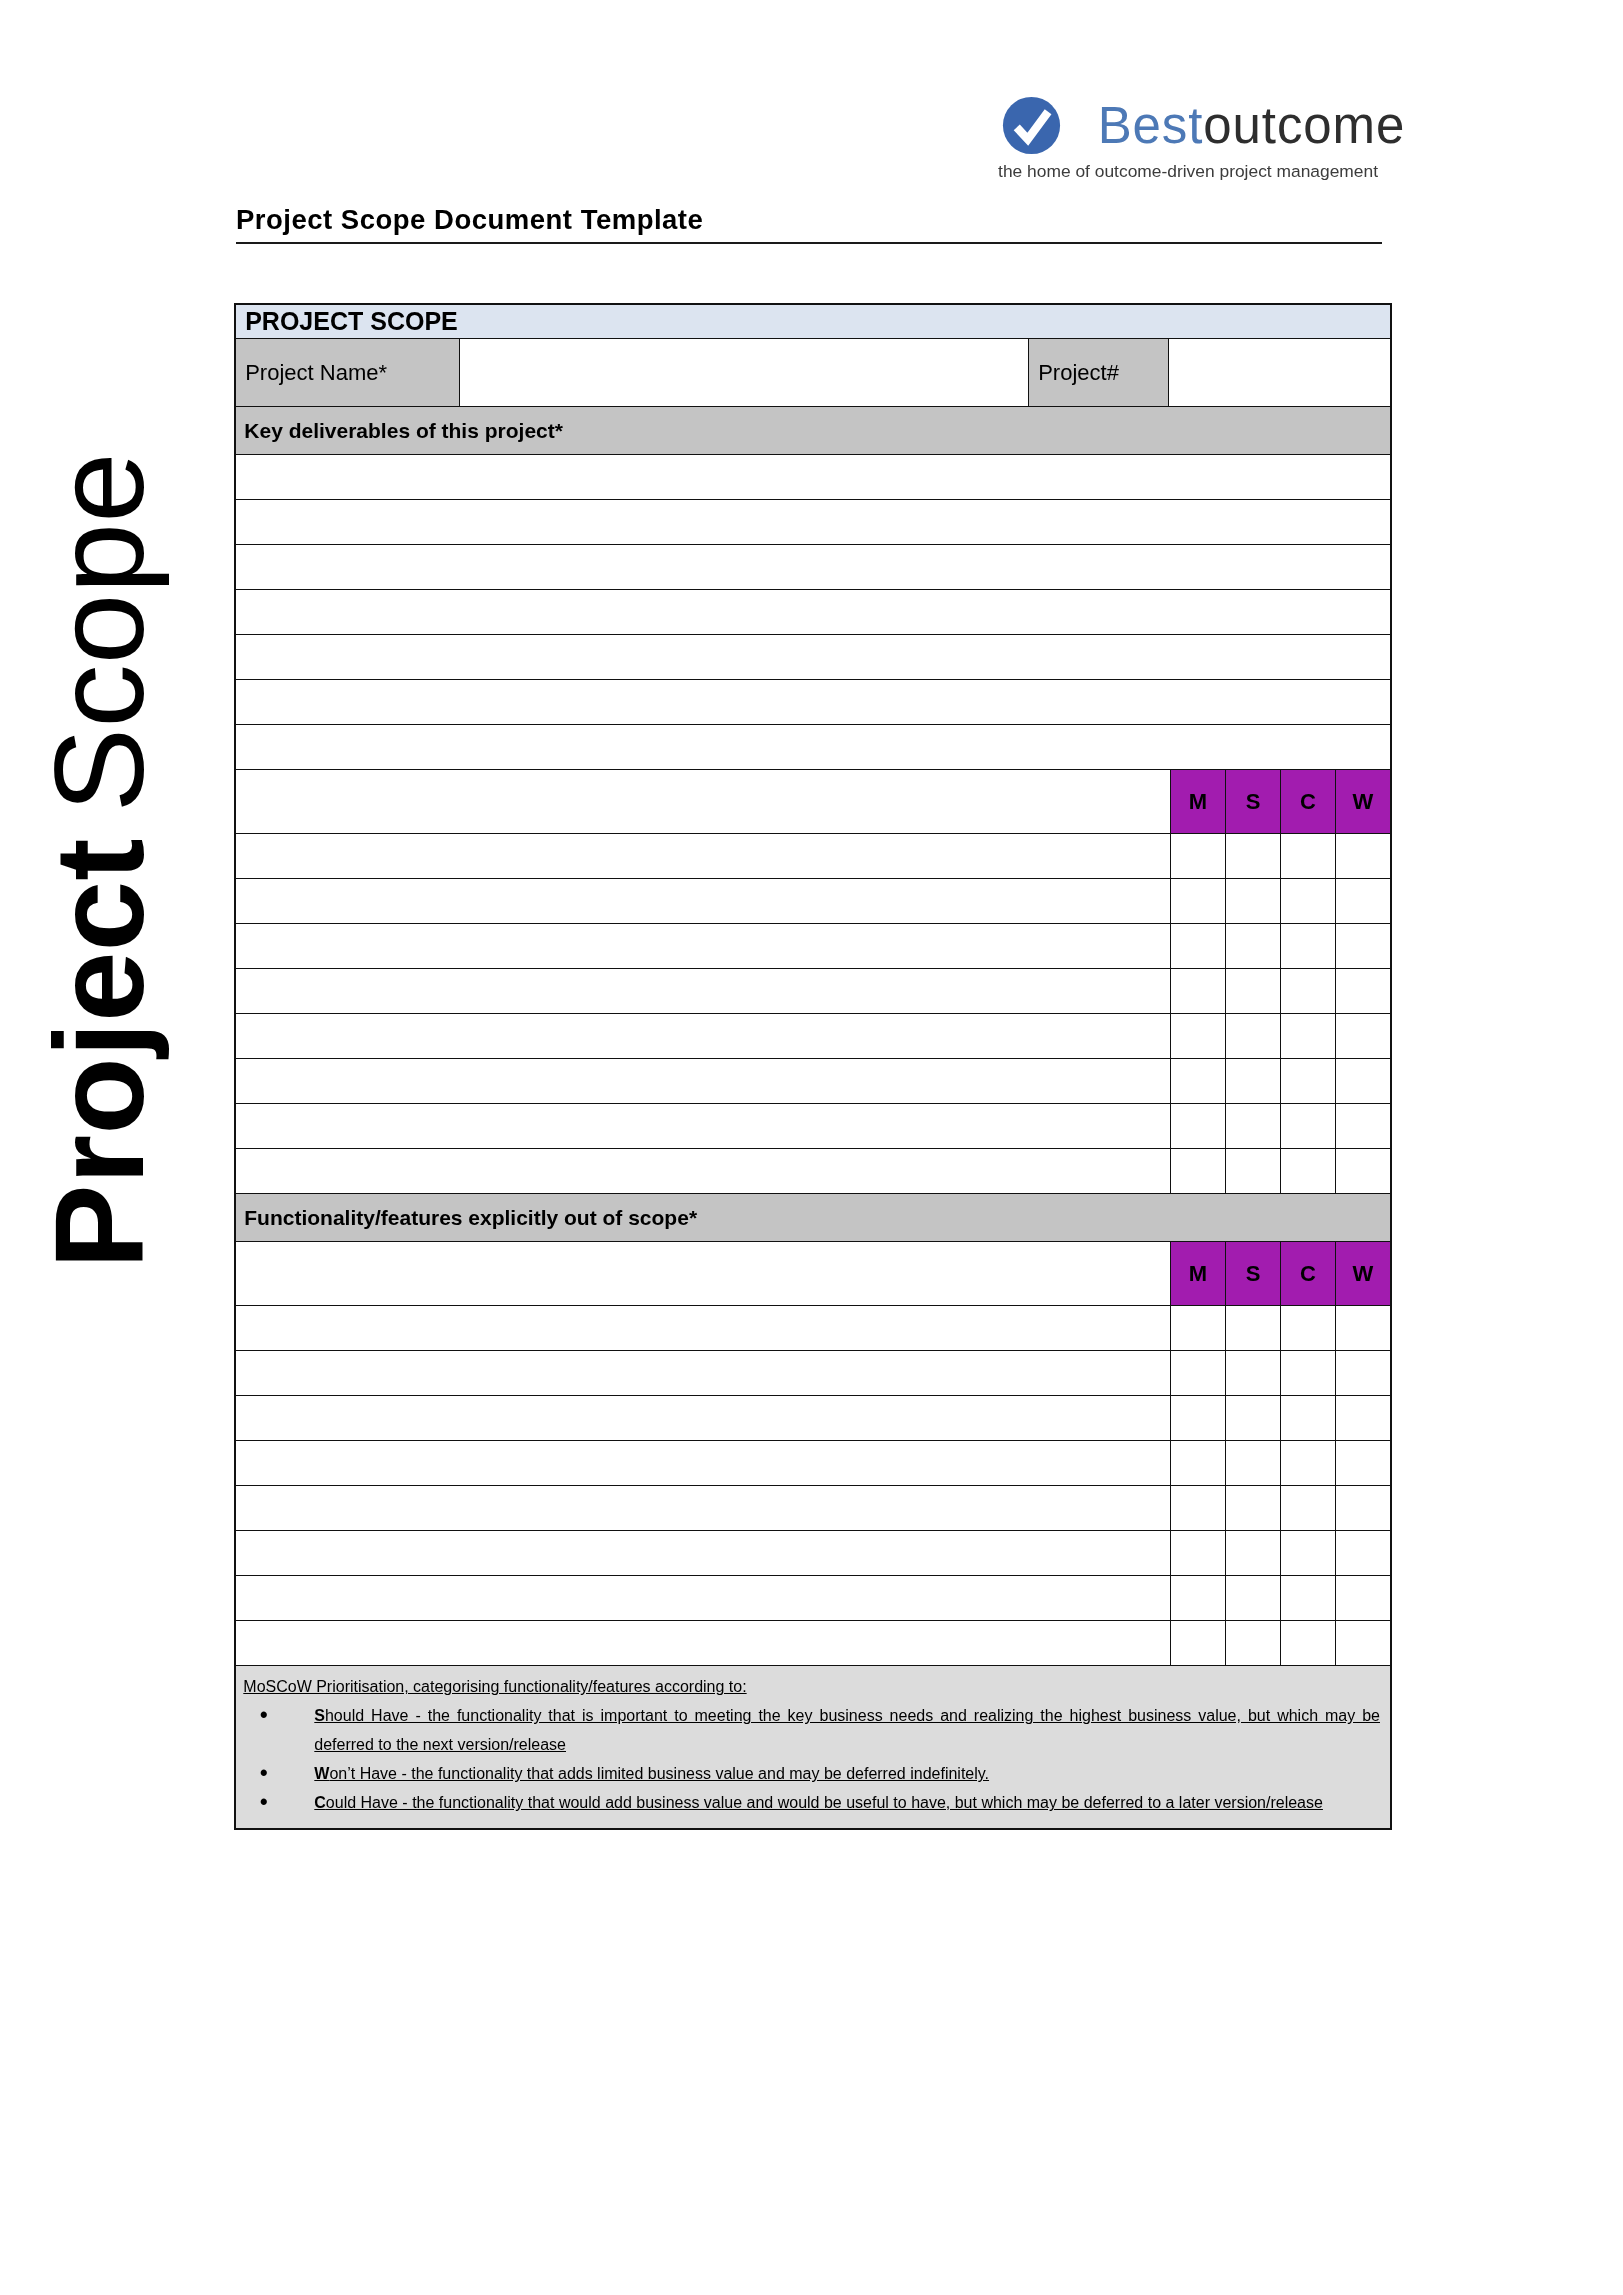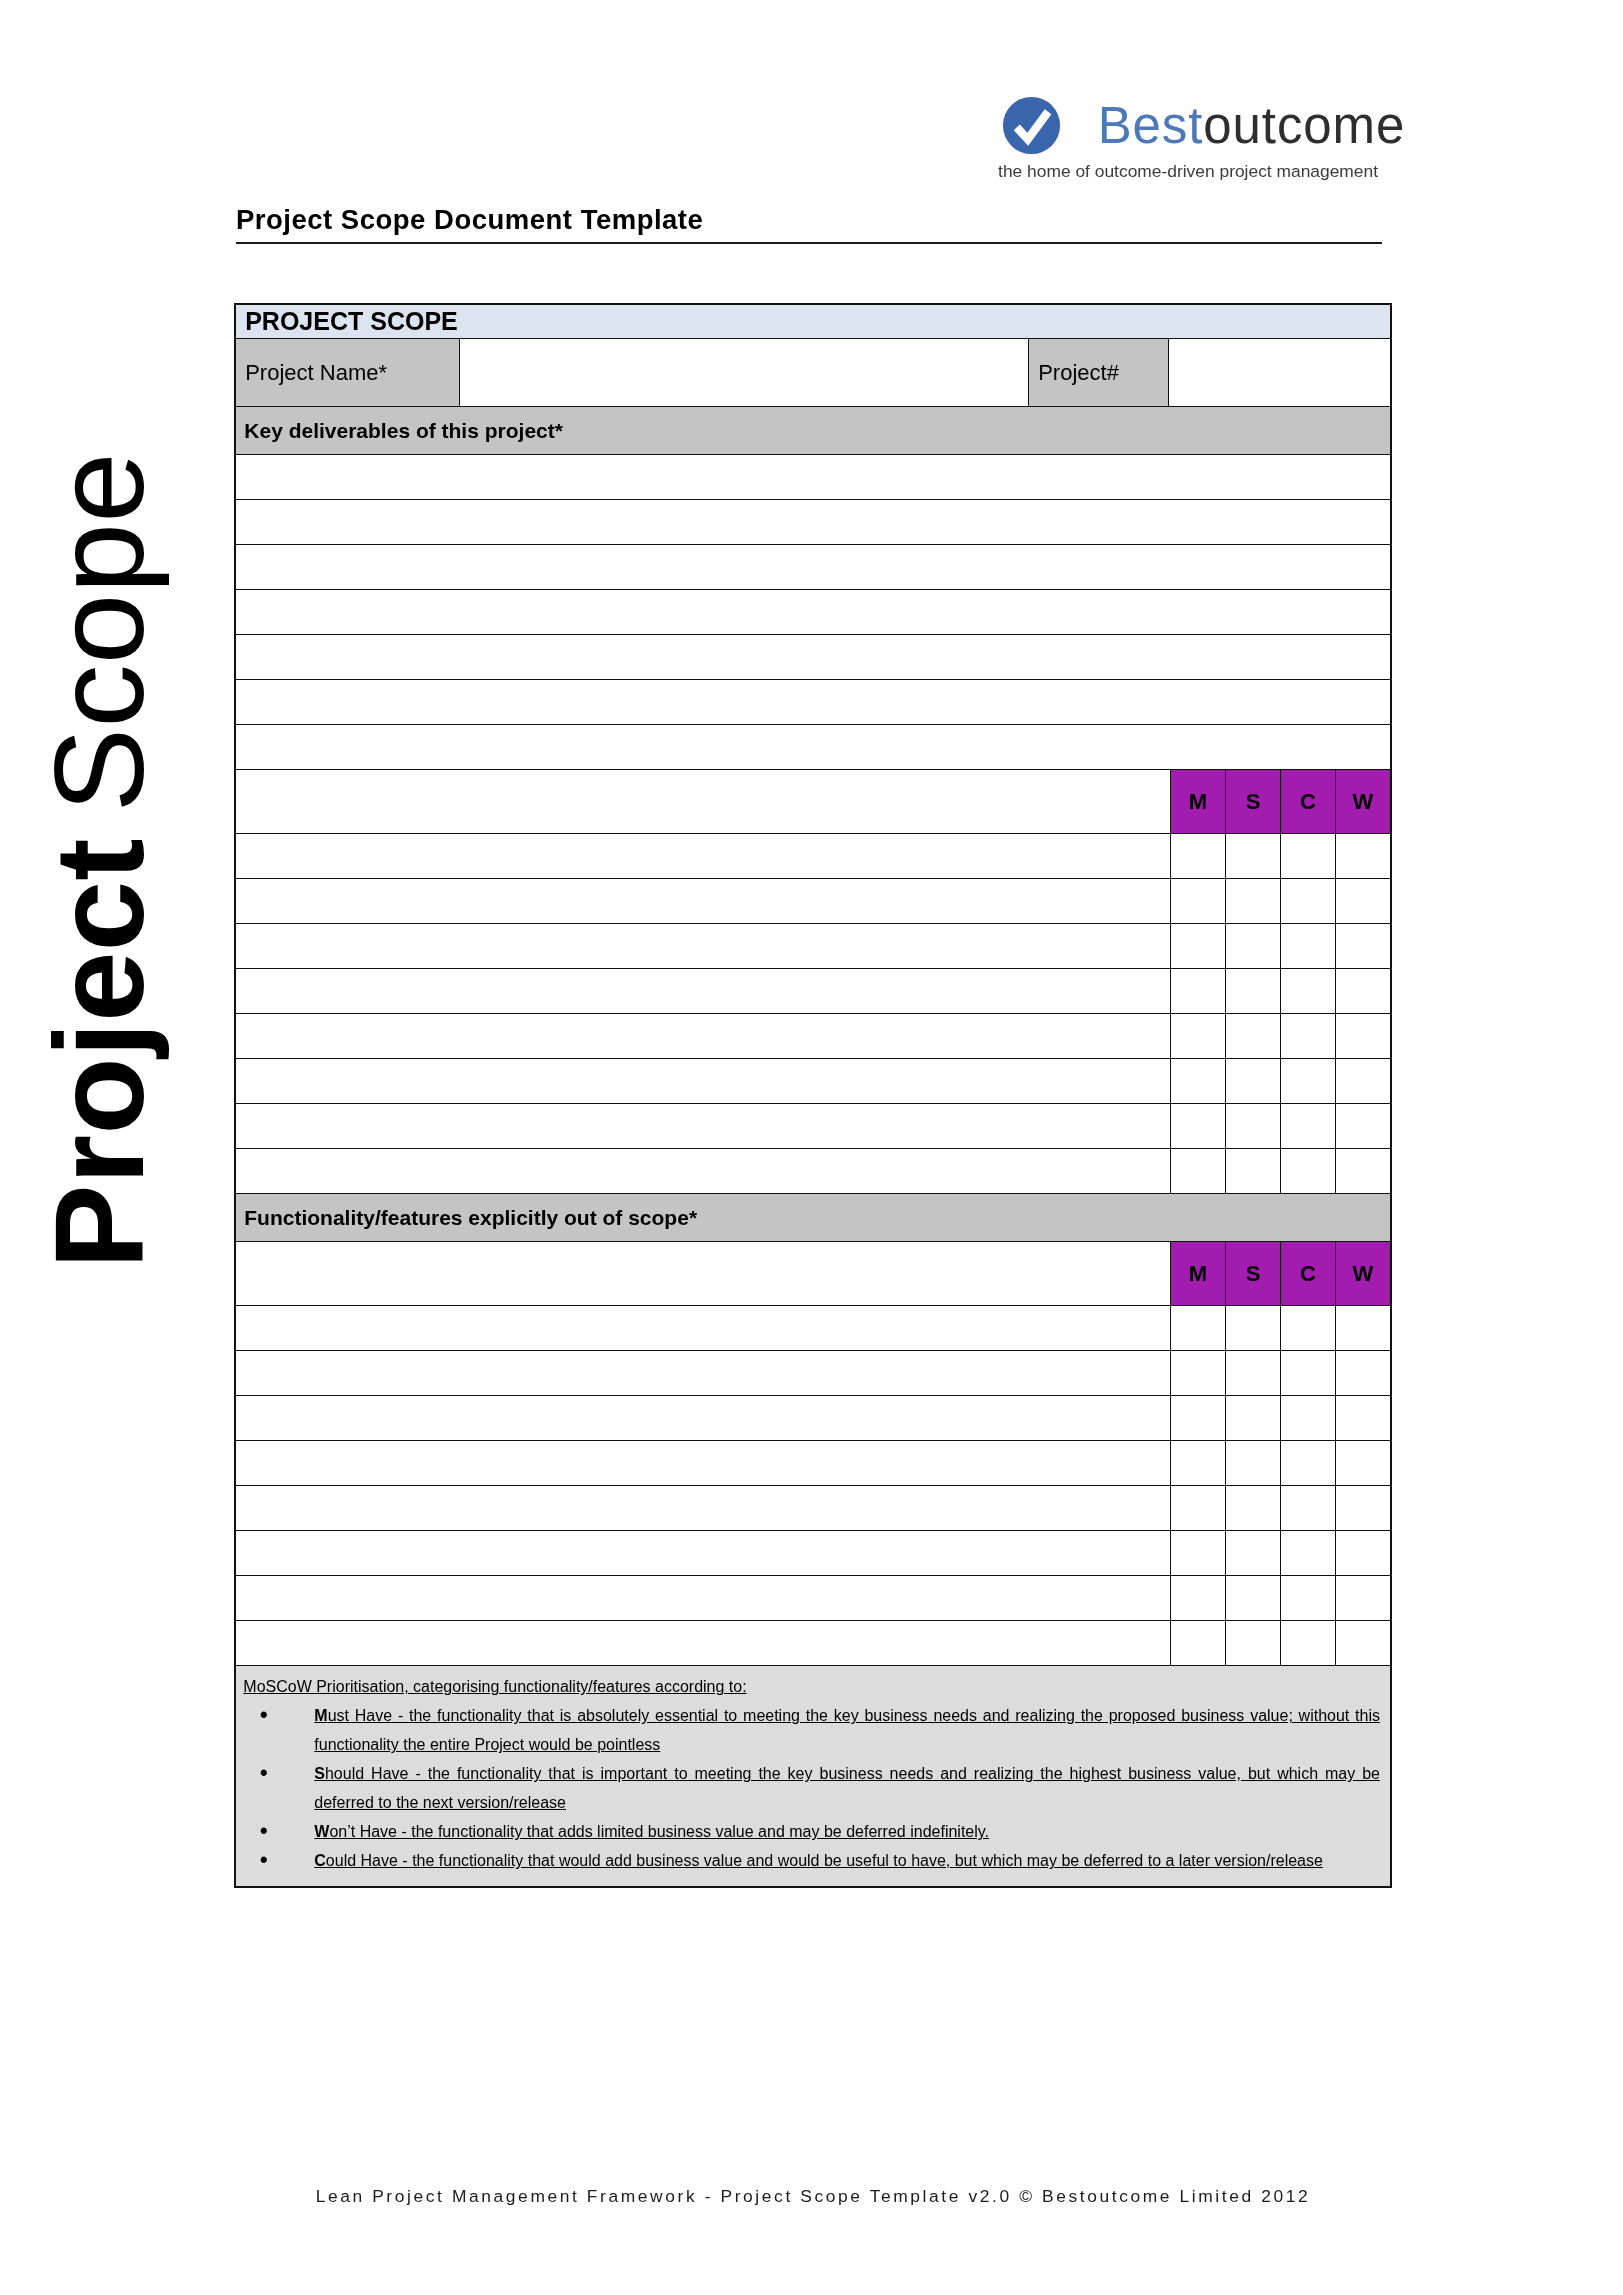--- a/index.html
+++ b/index.html
@@ -320,24 +320,22 @@
           <div class="mc input"></div>
           <div class="mc input"></div>
           <div class="mc input"></div>
           <div class="mc input"></div>
         </div>
       </div>
 
     <div class="moscow bt">
       <div class="m-title">MoSCoW Prioritisation, categorising functionality/features according to:</div>
       <ul id="moscow-list" class="m-list">
-          <li><span class="lead">M</span><span>ust Have - the functionality that is absolutely essential to meeting the key business needs and realizing the proposed business value; without this functionality the entire Project would be pointless</span></li>
           <li><span class="lead">S</span><span>hould Have - the functionality that is important to meeting the key business needs and realizing the highest business value, but which may be deferred to the next version/release</span></li>
           <li><span class="lead">W</span><span>on’t Have - the functionality that adds limited business value and may be deferred indefinitely.</span></li>
           <li><span class="lead">C</span><span>ould Have - the functionality that would add business value and would be useful to have, but which may be deferred to a later version/release</span></li>
         </ul>
     </div>
   </div>
 
-  <div class="footer">Lean Project Management Framework - Project Scope Template v2.0 © Bestoutcome Limited 2012</div>
 
 </div>
 
 
 </body></html>

